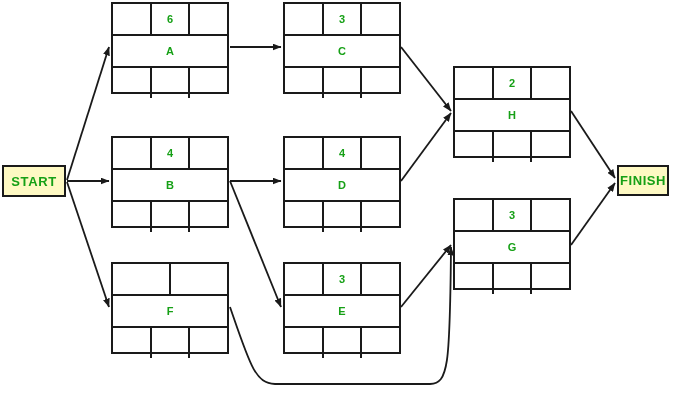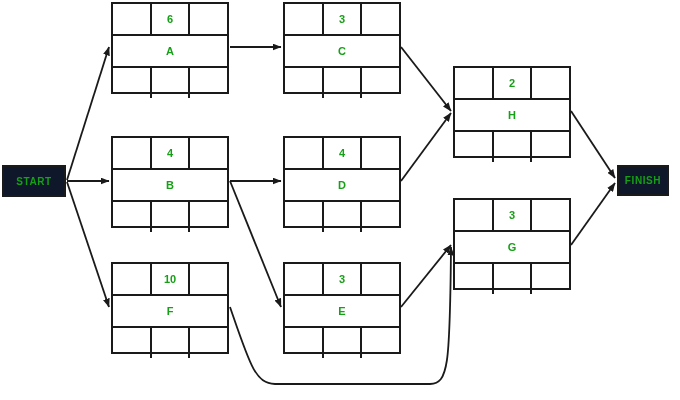--- a/index.html
+++ b/index.html
@@ -22,25 +22,25 @@
     top: 0;
     width: 680px;
     height: 400px;
     pointer-events: none;
   }
   
   .terminal {
     position: absolute;
     box-sizing: border-box;
     border: 2px solid #1a1a1a;
-    background: #0f172a;
+    background: #fef9c3;
     display: flex;
     align-items: center;
     justify-content: center;
-    font-size: 10px;
+    font-size: 13px;
     font-weight: bold;
     letter-spacing: 0.6px;
     color: #16a016;
   }
   
   .node {
     position: absolute;
     box-sizing: border-box;
     border: 2px solid #1a1a1a;
     background: #ffffff;
@@ -137,21 +137,20 @@
         </div>
         <div class="row bot">
           <div class="cell"></div>
           <div class="cell"></div>
           <div class="cell"></div>
         </div>
       </div>
       <div class="node" style="left: 111px; top: 262px; width: 118px; height: 92px;">
         <div class="row top">
           <div class="cell"></div>
-          <div class="cell">10</div>
           <div class="cell"></div>
         </div>
         <div class="row mid">
           <div class="cell">F</div>
         </div>
         <div class="row bot">
           <div class="cell"></div>
           <div class="cell"></div>
           <div class="cell"></div>
         </div>

